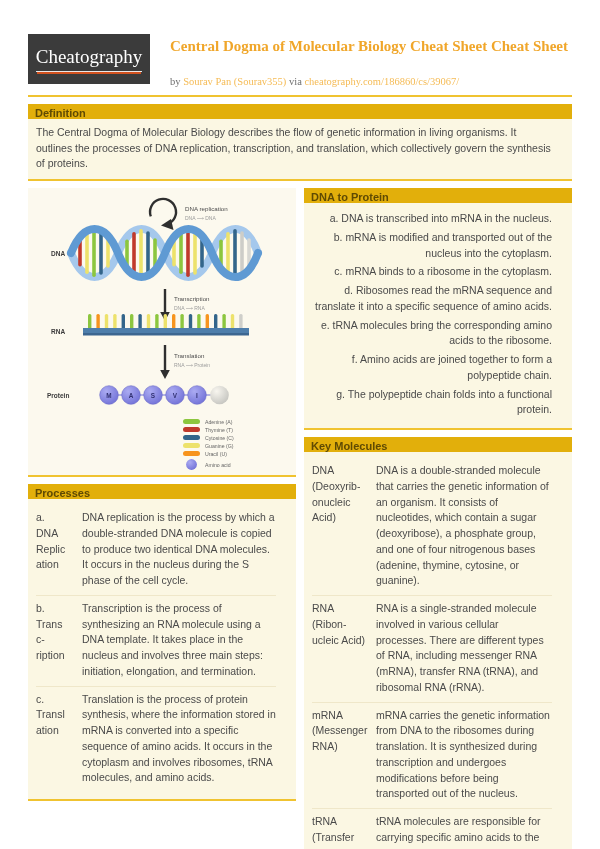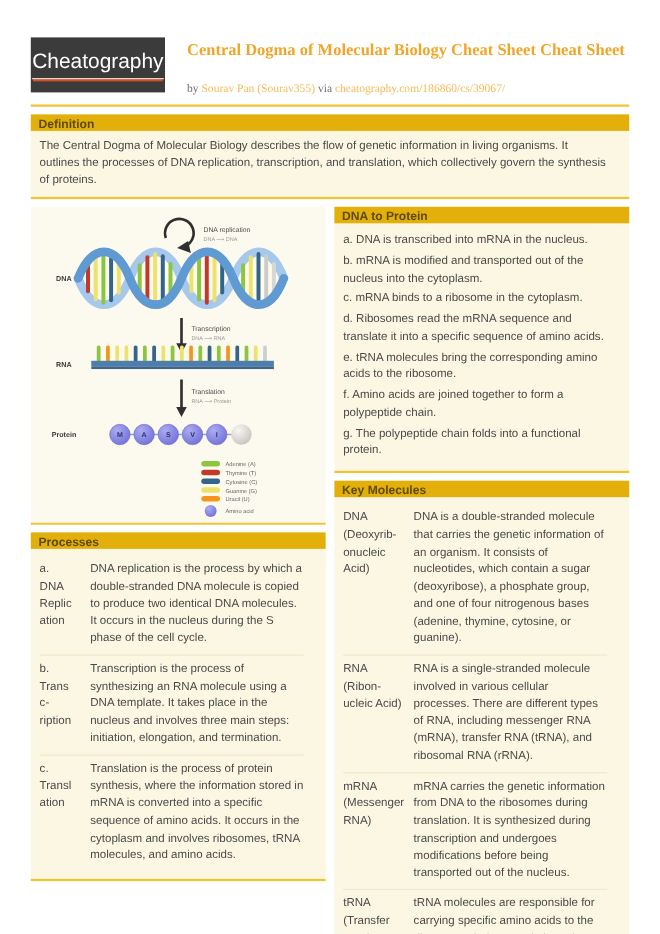--- a/index.html
+++ b/index.html
@@ -3,42 +3,42 @@
 <meta charset="utf-8">
 <style>
   * { margin:0; padding:0; box-sizing:border-box; }
   html,body { width:600px; height:849px; background:#ffffff; }
   body { font-family:"Liberation Sans", sans-serif; color:#4a4a4a; }
   .page { width:600px; height:849px; padding:34px 28px 0 28px; overflow:hidden; }
 
   
   .header { display:flex; align-items:flex-start; }
   .logo-box { width:122px; height:50px; background:#3b3b3b; display:flex; align-items:center; justify-content:center; flex:none; }
-  .logo-text { font-family:Liberation Sans, sans-serif; color:#ffffff; font-size:19px;
+  .logo-text { font-family:Liberation Serif, serif; color:#ffffff; font-size:19px;
                border-bottom:1px solid #e9e9e9; box-shadow:0 3px 0 -1px #d2521f; padding-bottom:3px; }
   .title-block { margin-left:20px; padding-top:3px; }
   .page-title { font-family:"Liberation Serif", serif; font-weight:bold; font-size:15px; color:#f0a62a; line-height:1.25; }
   .byline { font-family:"Liberation Serif", serif; font-size:10.5px; color:#6e6e6e; margin-top:20px; }
   .byline a { text-decoration:none; color:#f5bb55; }
   .gold-rule { border-top:2px solid #f0c330; margin-top:8px; }
 
   
   .panel { background:#fbf7e3; border-bottom:2px solid #f0c330; margin-top:7px; }
   .panel-header { background:#e2af0b; color:#5f4a03; font-size:11px; font-weight:bold; padding:3px 7px 0 7px; }
   .panel-body { padding:6px 20px 7px 8px; font-size:10.5px; line-height:1.5; color:#4a4a4a; }
 
   .cols { display:flex; gap:8px; align-items:flex-start; }
   .col { width:268px; flex:none; }
 
   
   .diagram-wrap { background:#fcf9ee; display:flex; justify-content:center; padding:3px 0 2px 0; }
   svg text { font-family:"Liberation Sans", sans-serif; }
 
   
-  .step { margin:2px 0 3px 0; }
+  .step { margin:2px 0 3px 0;text-align:right; }
 
   
   .trow { display:flex; border-bottom:1px solid #efe7c9; padding:5px 0 6px 0; }
   .trow:last-child { border-bottom:none; }
   .term { flex:none; white-space:pre-line; line-height:1.5; }
   .proc .term { width:46px; }
   .mol  .term { width:64px; }
   .desc { flex:1; line-height:1.5; }
 </style>
 </head>

